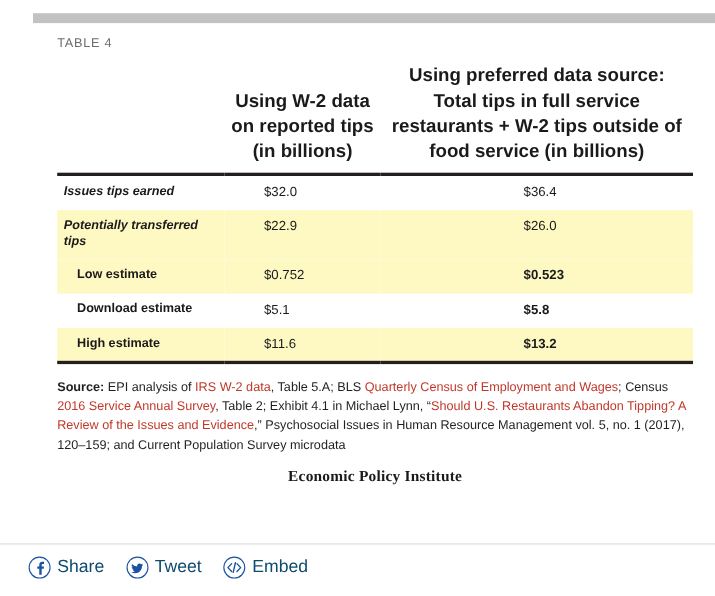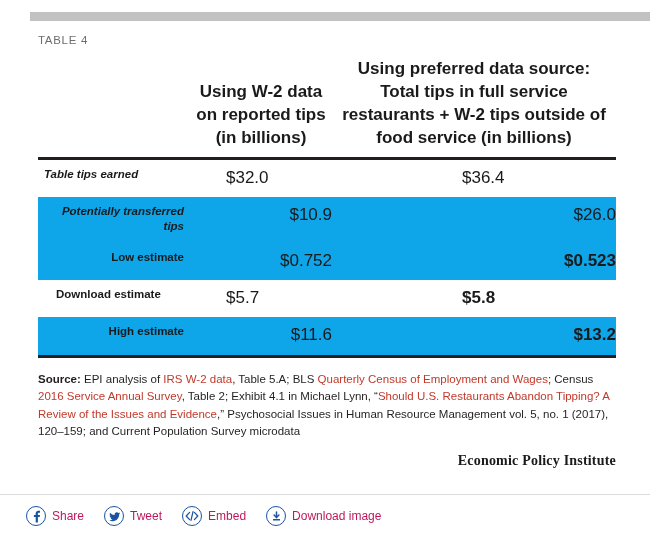--- a/index.html
+++ b/index.html
@@ -28,21 +28,21 @@
     left: 30px;
     top: 12px;
     width: 620px;
     height: 9px;
     background: #c2c2c2;
   }
 
   
   .content {
     position: absolute;
-    left: 38px;
+    left: 52px;
     top: 34px;
     width: 578px;
   }
 
   .table-label {
     font-size: 11.5px;
     letter-spacing: 0.06em;
     color: #6d6d6d;
     font-weight: 400;
     margin: 0 0 12px 0;
@@ -90,31 +90,31 @@
     color: #1a1a1a;
     padding: 7px 6px 8px 6px;
     vertical-align: top;
   }
   td.rowlabel.indent {
     font-style: normal;
     padding-left: 18px;
   }
 
   td.val {
-    font-size: 17px;
+    font-size: 12px;
     color: #1a1a1a;
     vertical-align: top;
     padding: 7px 0 8px 0;
     line-height: 1.32;
   }
   td.val.v1 { padding-left: 36px; }
   td.val.v2 { padding-left: 130px; }
   td.val.bold { font-weight: bold; }
 
-  tr.shaded td { background: #0ea5e9; text-align: right; }
+  tr.shaded td { background: #fef9c3; }
 
   td.section {
     font-size: 11.5px;
     font-weight: bold;
     font-style: italic;
     color: #1a1a1a;
     padding: 7px 6px 6px 6px;
   }
 
   tr.last-row td {
@@ -129,21 +129,21 @@
     line-height: 1.52;
     color: #231f20;
     width: 578px;
   }
   .source b { font-weight: bold; }
   .source .lnk { color: #c0392b; }
   .source .ital { }
 
   .epi-credit {
     margin-top: 12px;
-    text-align: right;
+    text-align: center;
     font-family: "Liberation Serif", serif;
     font-weight: bold;
     font-size: 14px;
     color: #1a1a1a;
     width: 578px;
     letter-spacing: 0.2px;
   }
 
   
   .bottom-rule {
@@ -176,22 +176,22 @@
     border-radius: 50%;
     border: 1.6px solid #1a53a0;
     display: flex;
     align-items: center;
     justify-content: center;
     box-sizing: border-box;
     flex: none;
   }
   .share-icon svg { display: block; }
   .share-label {
-    font-size: 12px;
-    color: #be185d;
+    font-size: 16px;
+    color: #0c4a6e;
   }
 </style>
 </head>
 <body>
 
 <div class="page">
 
   <div class="top-rule"></div>
 
   <div class="content">
@@ -206,37 +206,37 @@
       </colgroup>
       <thead>
         <tr class="head-row">
           <th class="colhead blank"></th>
           <th class="colhead">Using W-2 data on reported tips (in billions)</th>
           <th class="colhead">Using preferred data source: Total tips in full service restaurants + W-2 tips outside of food service (in billions)</th>
         </tr>
       </thead>
       <tbody>
         <tr>
-          <td class="rowlabel">Table tips earned</td>
+          <td class="rowlabel">Issues tips earned</td>
           <td class="val v1">$32.0</td>
           <td class="val v2">$36.4</td>
         </tr>
         <tr class="shaded">
           <td class="rowlabel">Potentially transferred tips</td>
-          <td class="val v1">$10.9</td>
+          <td class="val v1">$22.9</td>
           <td class="val v2">$26.0</td>
         </tr>
         <tr class="shaded">
           <td class="rowlabel indent">Low estimate</td>
           <td class="val v1">$0.752</td>
           <td class="val v2 bold">$0.523</td>
         </tr>
         <tr>
           <td class="rowlabel indent">Download estimate</td>
-          <td class="val v1">$5.7</td>
+          <td class="val v1">$5.1</td>
           <td class="val v2 bold">$5.8</td>
         </tr>
         <tr class="shaded last-row">
           <td class="rowlabel indent">High estimate</td>
           <td class="val v1">$11.6</td>
           <td class="val v2 bold">$13.2</td>
         </tr>
       </tbody>
     </table>
 
@@ -272,26 +272,16 @@
       <span class="share-icon">
         <svg width="14" height="12" viewBox="0 0 14 12" aria-hidden="true">
           <path d="M4.6 2.4 1.2 6l3.4 3.6" fill="none" stroke="#1a53a0" stroke-width="1.25" stroke-linecap="round" stroke-linejoin="round"></path>
           <path d="M9.4 2.4 12.8 6l-3.4 3.6" fill="none" stroke="#1a53a0" stroke-width="1.25" stroke-linecap="round" stroke-linejoin="round"></path>
           <path d="M8 1.6 6 10.4" fill="none" stroke="#1a53a0" stroke-width="1.25" stroke-linecap="round"></path>
         </svg>
       </span>
       <span class="share-label">Embed</span>
     </div>
 
-    <div class="share-item">
-      <span class="share-icon">
-        <svg width="13" height="13" viewBox="0 0 13 13" aria-hidden="true">
-          <path d="M6.5 2v5.1" fill="none" stroke="#1a53a0" stroke-width="1.5" stroke-linecap="round"></path>
-          <path d="M4.1 5.1 6.5 7.6l2.4-2.5" fill="none" stroke="#1a53a0" stroke-width="1.5" stroke-linecap="round" stroke-linejoin="round"></path>
-          <rect x="3" y="9" width="7" height="1.5" rx="0.3" fill="#1a53a0"></rect>
-        </svg>
-      </span>
-      <span class="share-label">Download image</span>
-    </div>
 
   </div>
 
 </div>
 
 </body></html>

